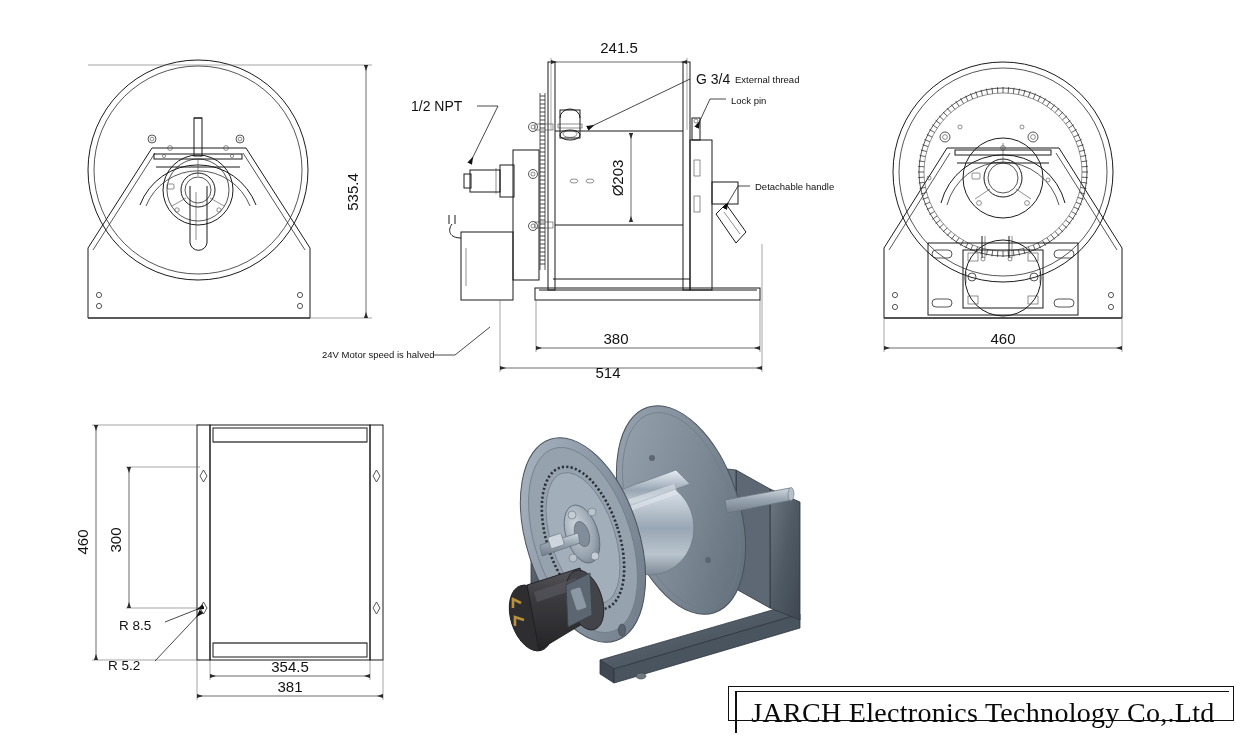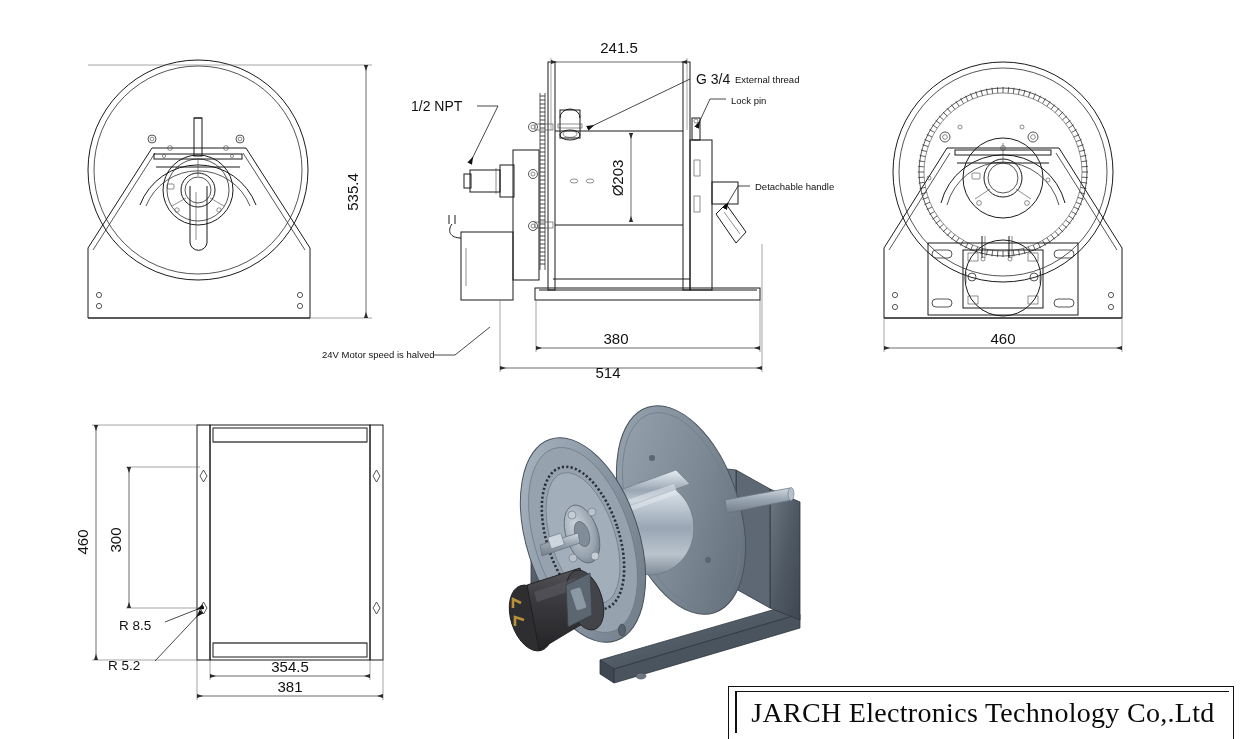--- a/index.html
+++ b/index.html
@@ -69,21 +69,21 @@
     letter-spacing: 0.2px;
     white-space: nowrap;
     user-select: none;
     pointer-events: none;
   }
   #titleblock {
     position: absolute;
     left: 728px;
     top: 686px;
     width: 506px;
-    height: 54px;
+    height: 35px;
     border: 1px solid #111;
     box-sizing: border-box;
     background: #fff;
   }
   #titleblock-inner {
     position: absolute;
     left: 6px;
     top: 4px;
     width: 494px;
     height: 42px;

